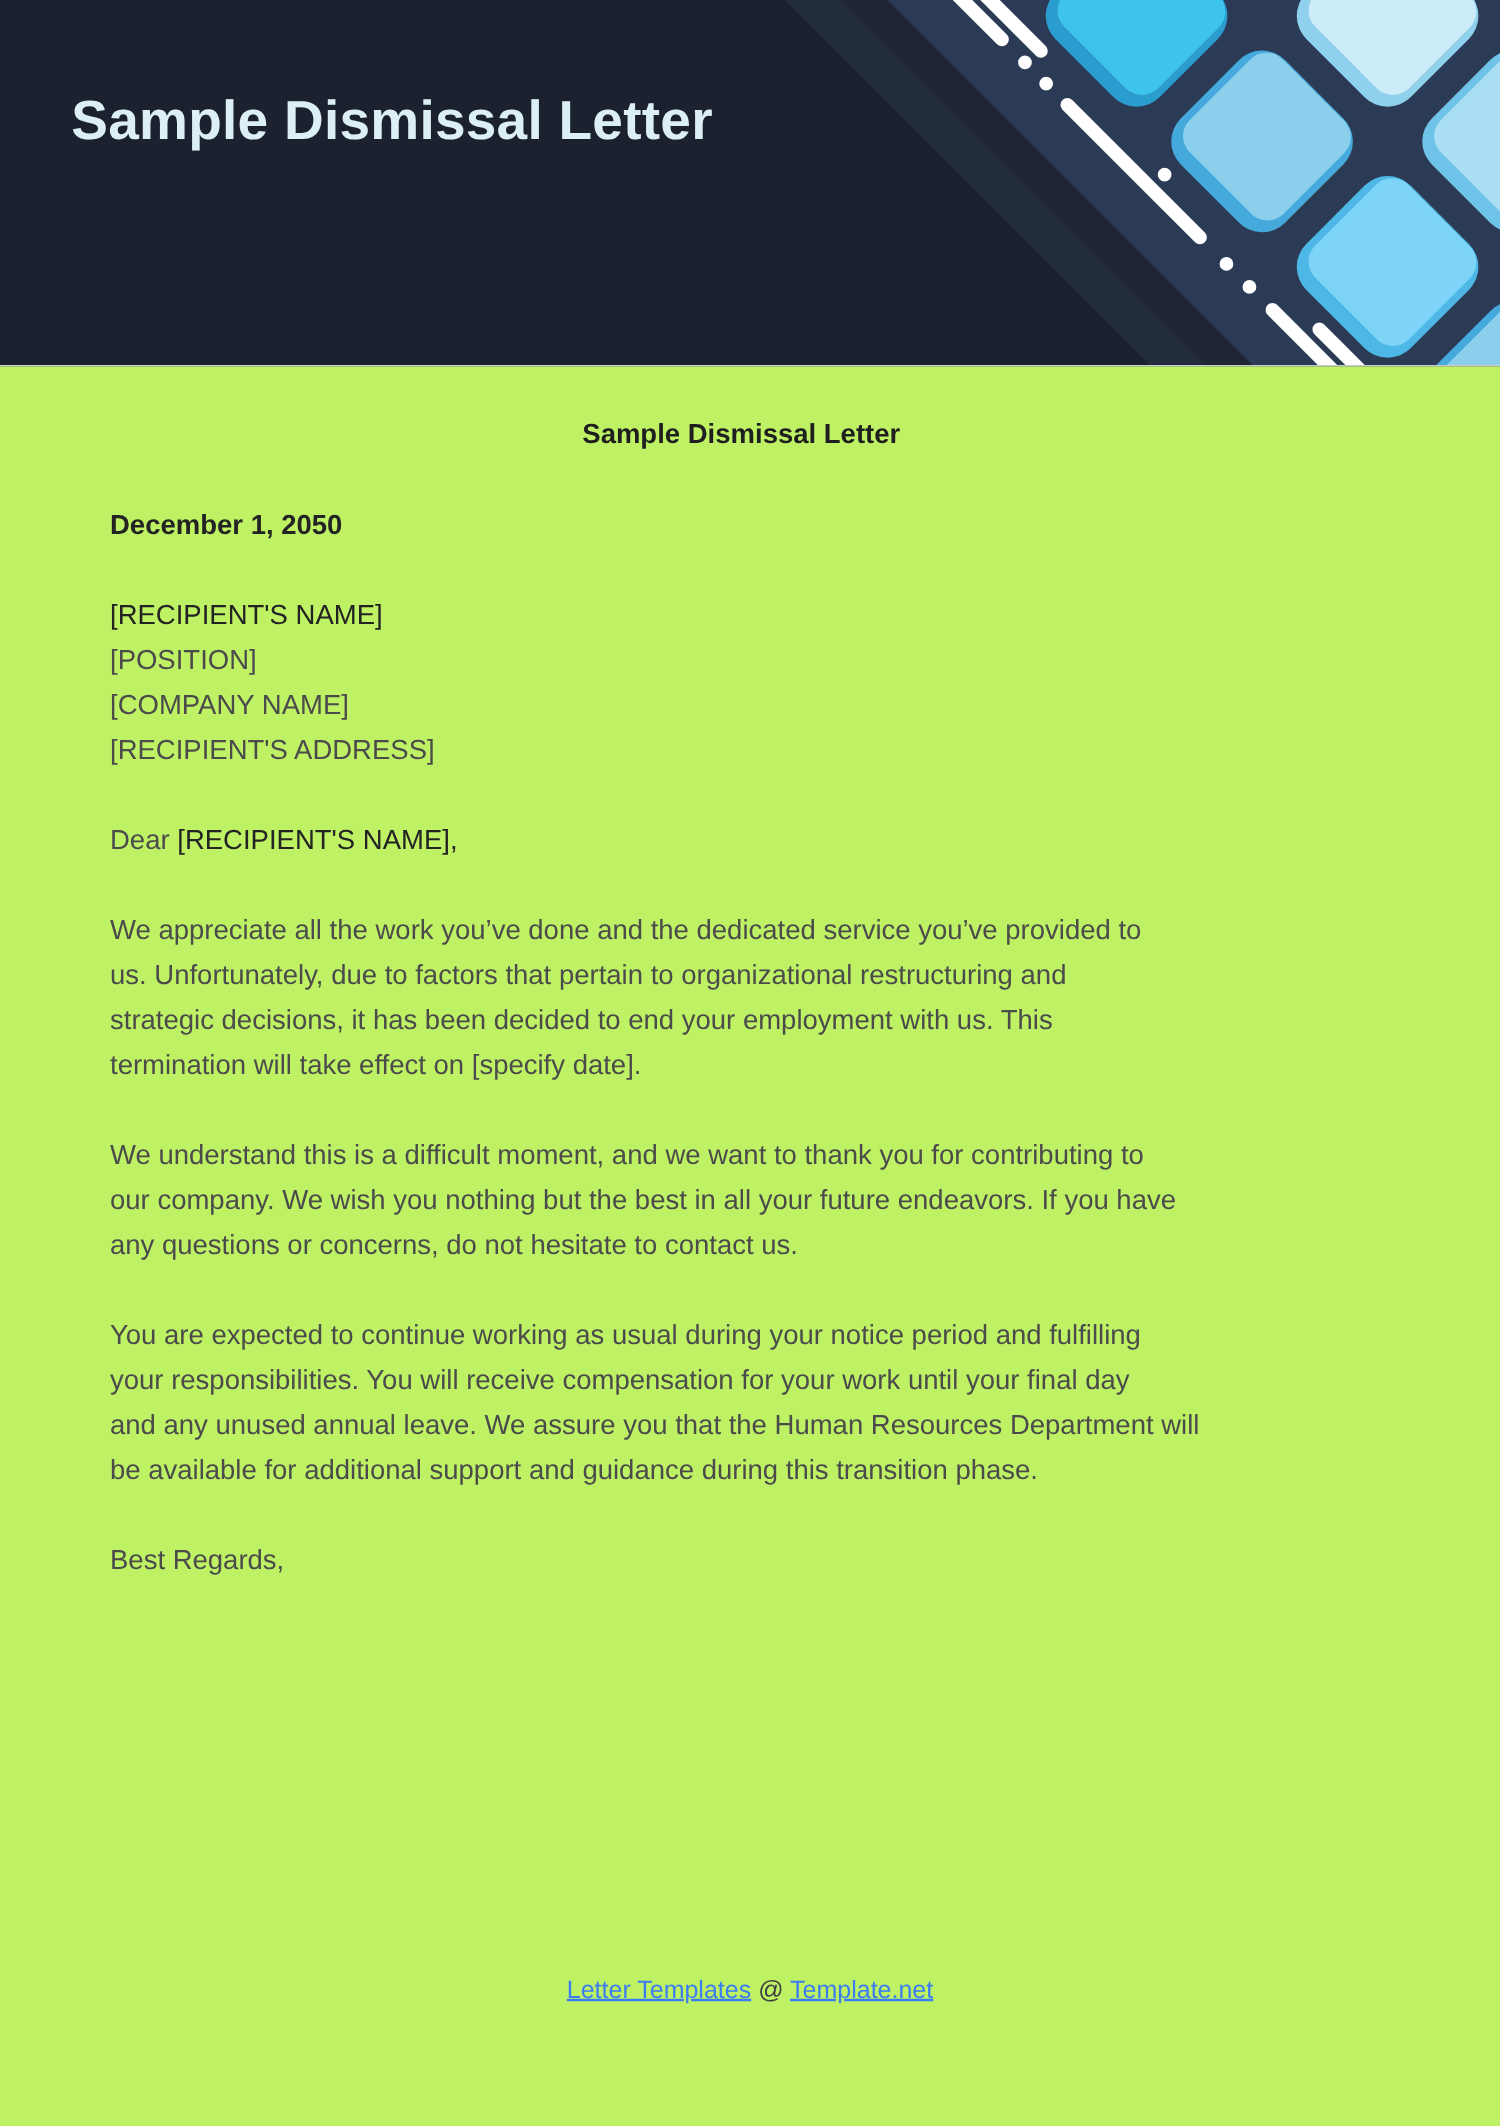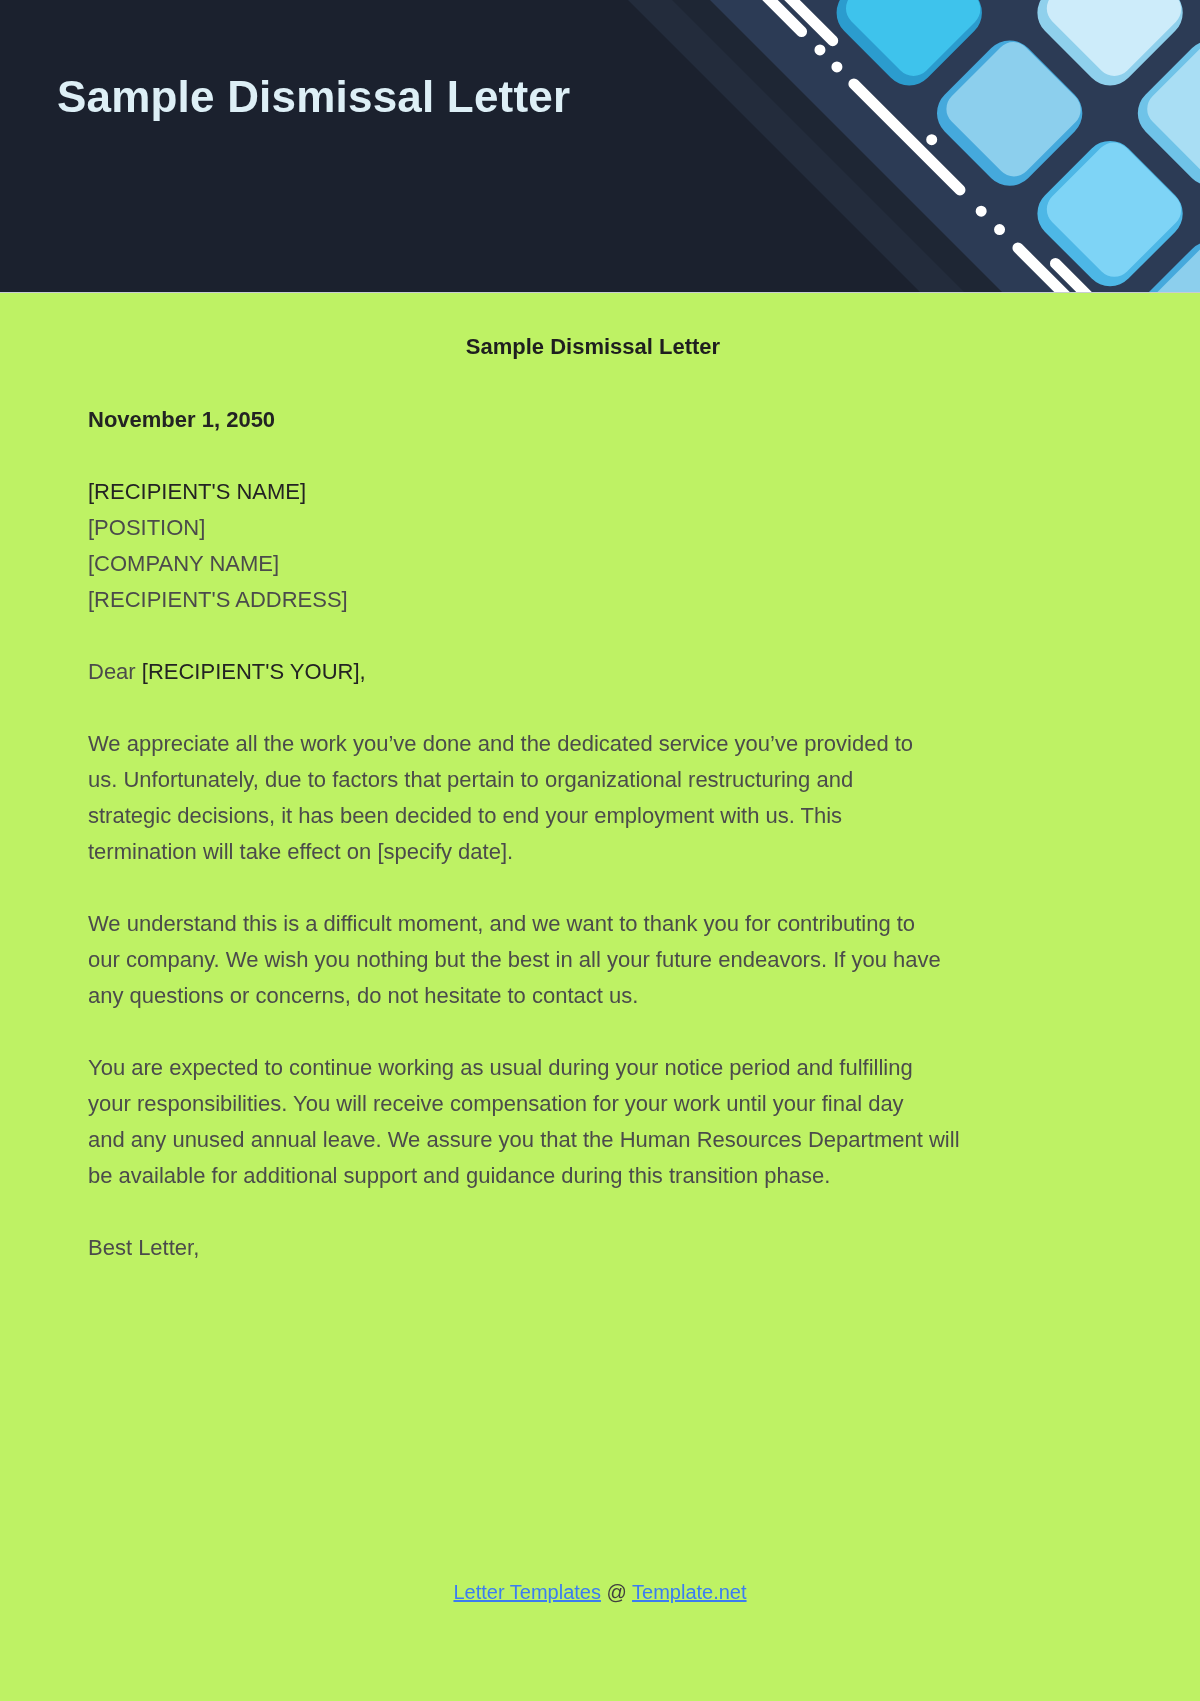--- a/index.html
+++ b/index.html
@@ -91,45 +91,45 @@
         <line class="deco-line" x1="745" y1="-25" x2="1090" y2="320" stroke-dasharray="80 26 0 24 0 24 150 30 0 26 0 26 170 28 0 28 120"></line>
         <line class="deco-line" x1="762" y1="-30" x2="1092" y2="300" stroke-dasharray="100 140 0 175 110 200"></line>
       </g>
     </svg>
   </header>
 
   <main class="letter">
 
     <p class="doc-title">Sample Dismissal Letter</p>
 
-    <p class="date-line">November 1, 2050</p>
+    <p class="date-line">December 1, 2050</p>
 
     <p><span class="line bold">[RECIPIENT'S NAME]</span>
 <span class="line">[POSITION]</span>
 <span class="line">[COMPANY NAME]</span>
 <span class="line">[RECIPIENT'S ADDRESS]</span></p>
 
-    <p><span>Dear </span><strong>[RECIPIENT'S YOUR],</strong></p>
+    <p><span>Dear </span><strong>[RECIPIENT'S NAME],</strong></p>
 
 
     <p>We appreciate all the work you’ve done and the dedicated service you’ve provided to
 us. Unfortunately, due to factors that pertain to organizational restructuring and
 strategic decisions, it has been decided to end your employment with us. This
 termination will take effect on [specify date].</p>
 
     <p>We understand this is a difficult moment, and we want to thank you for contributing to
 our company. We wish you nothing but the best in all your future endeavors. If you have
 any questions or concerns, do not hesitate to contact us.</p>
 
     <p>You are expected to continue working as usual during your notice period and fulfilling
 your responsibilities. You will receive compensation for your work until your final day
 and any unused annual leave. We assure you that the Human Resources Department will
 be available for additional support and guidance during this transition phase.</p>
 
-    <p>Best Letter,</p>
+    <p>Best Regards,</p>
 
 
   </main>
 
   <div class="footer">
     <a>Letter Templates</a>
     <span>@</span>
     <a>Template.net</a>
   </div>
 

